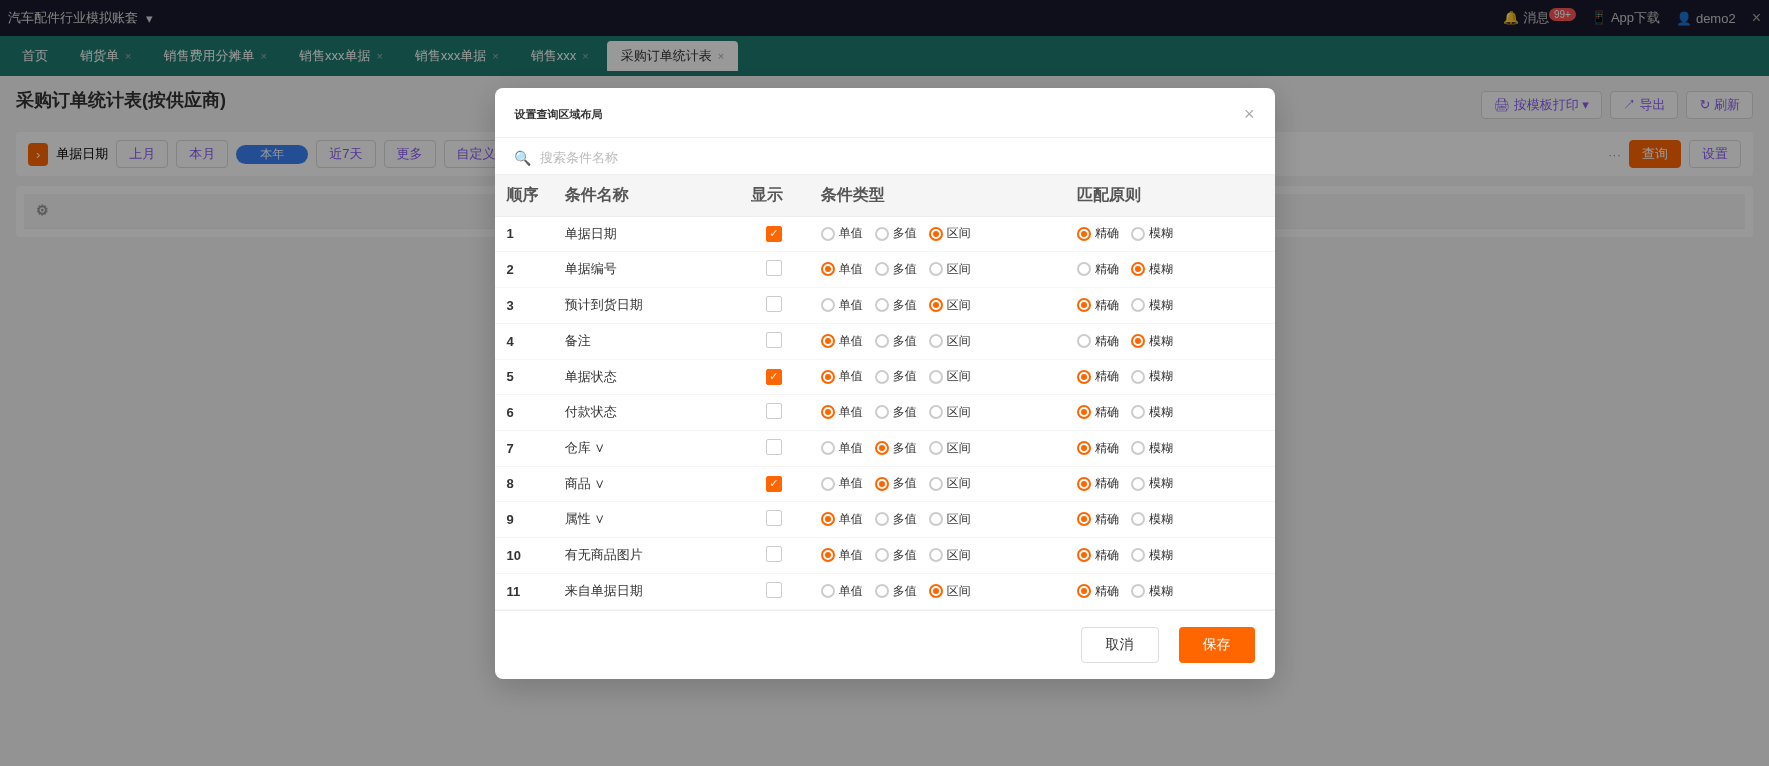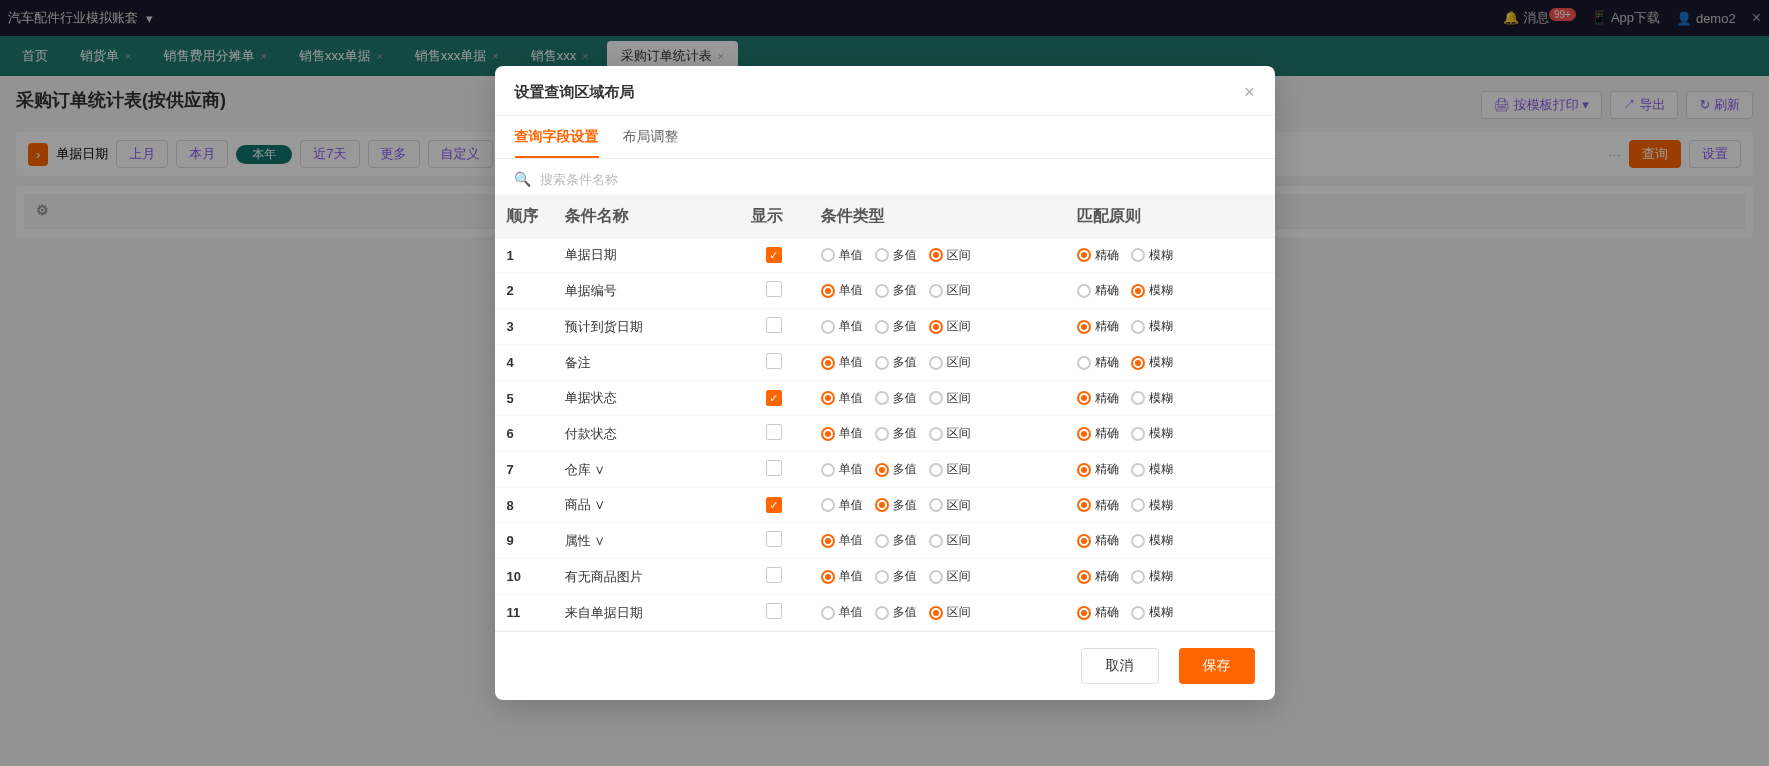--- a/index.html
+++ b/index.html
@@ -65,21 +65,21 @@
     .toolbar-btn {
       padding: 4px 12px;
       border: 1px solid #ddd;
       border-radius: 4px;
       cursor: pointer;
       font-size: 13px;
       background: #fff;
       color: #8b5cf6;
     }
     .toolbar-btn.primary { background: #f60; color: #fff; border-color: #f60; }
-    .date-tag { background: #0f766e; color: #fff; border-radius: 10px; padding: 1px 16px; font-size: 12px; }
+    .date-tag { background: #3b82f6; color: #fff; border-radius: 10px; padding: 1px 24px; font-size: 12px; }
     .date-range { color: #666; font-size: 12px; }
 
     
     .table-area { background: #fff; border-radius: 4px; padding: 8px; }
     .table-header { display: flex; background: #f5f5f5; border-bottom: 1px solid #eee; }
     .th { padding: 8px 12px; font-weight: bold; color: #555; font-size: 13px; flex: 1; }
 
     
     .overlay {
       position: fixed;
@@ -101,21 +101,21 @@
       display: flex;
       flex-direction: column;
     }
     .dialog-header {
       display: flex;
       align-items: center;
       justify-content: space-between;
       padding: 16px 20px 12px;
       border-bottom: 1px solid #eee;
     }
-    .dialog-title { font-size: 15px; font-weight: bold; color: #333; }
+    .dialog-title { font-size: 11px; font-weight: bold; color: #333; }
     .dialog-close { cursor: pointer; color: #aaa; font-size: 18px; }
 
     
     .dialog-tabs {
       display: flex;
       padding: 12px 20px 0;
       border-bottom: 1px solid #eee;
       gap: 24px;
     }
     .dialog-tab {
@@ -328,24 +328,20 @@
 </div>
 
 <div class="overlay">
   <div class="dialog">
 
     <div class="dialog-header">
       <span class="dialog-title">设置查询区域布局</span>
       <span class="dialog-close">×</span>
     </div>
 
-    <div class="dialog-tabs">
-      <div class="dialog-tab active">查询字段设置</div>
-      <div class="dialog-tab">布局调整</div>
-    </div>
 
     <div class="dialog-search">
       <span class="search-icon">🔍</span>
       <input class="search-input" placeholder="搜索条件名称" type="text" style="">
     </div>
 
     <div class="dialog-table">
       <table>
         <thead>
           <tr>

